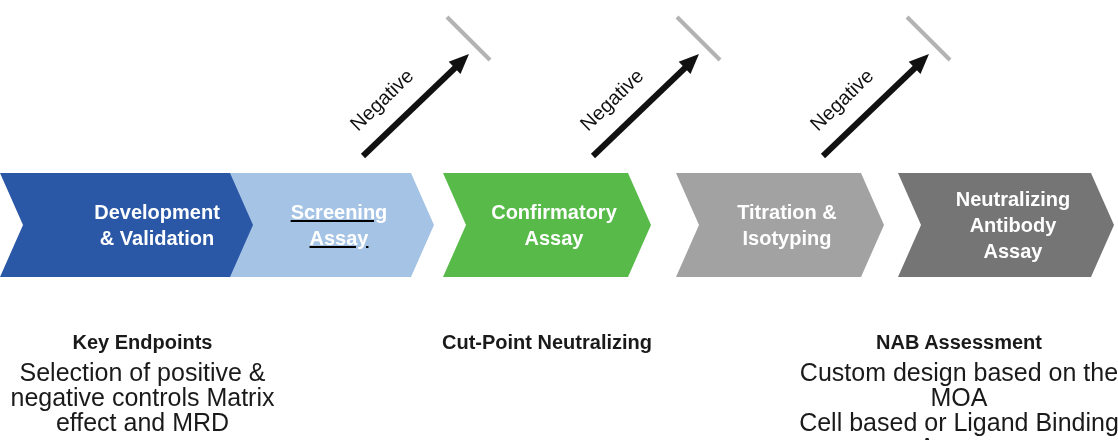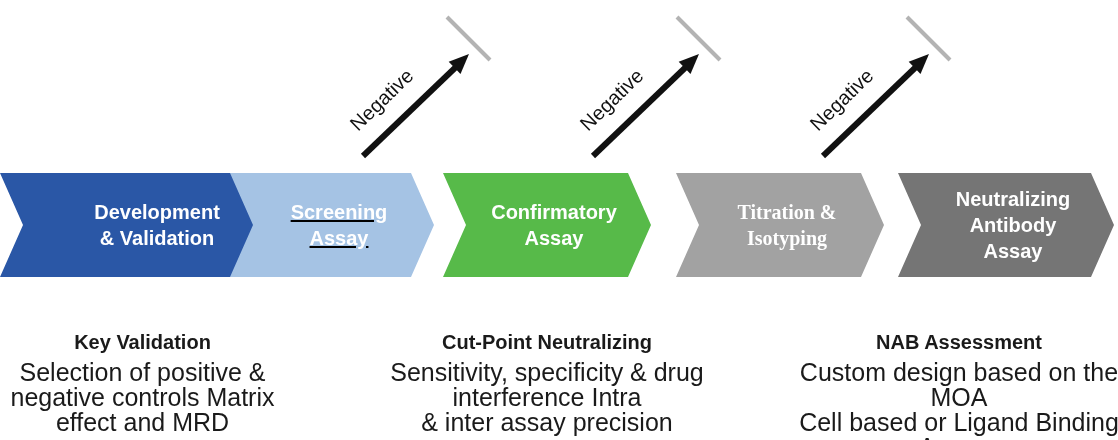--- a/index.html
+++ b/index.html
@@ -67,40 +67,38 @@
 &amp; Validation</div>
   </div>
   <div class="stage s2" style="background-color: rgb(165, 195, 228);">
     <div class="stage-label">Screening
 Assay</div>
   </div>
   <div class="stage s3" style="background-color: rgb(87, 186, 73);">
     <div class="stage-label">Confirmatory
 Assay</div>
   </div>
-  <div class="stage s4" style="background-color: rgb(162, 162, 162); font-family: Liberation Serif, serif;">
+  <div class="stage s4" style="background-color: rgb(162, 162, 162);">
     <div class="stage-label">Titration &amp;
 Isotyping</div>
   </div>
   <div class="stage s5" style="background-color: rgb(117, 117, 117);">
     <div class="stage-label">Neutralizing
 Antibody
 Assay</div>
   </div>
 
   <div class="note n1">
-    <div class="note-title">Key Validation</div>
+    <div class="note-title">Key Endpoints</div>
     <div class="note-body">Selection of positive &amp;
 negative controls Matrix
 effect and MRD</div>
   </div>
   <div class="note n2">
     <div class="note-title">Cut-Point Neutralizing</div>
-    <div class="note-body">Sensitivity, specificity &amp; drug interference Intra
-&amp; inter assay precision</div>
   </div>
   <div class="note n3">
     <div class="note-title">NAB Assessment</div>
     <div class="note-body">Custom design based on the MOA
 Cell based or Ligand Binding Assays</div>
   </div>
 
 </div>
 
 </body></html>

